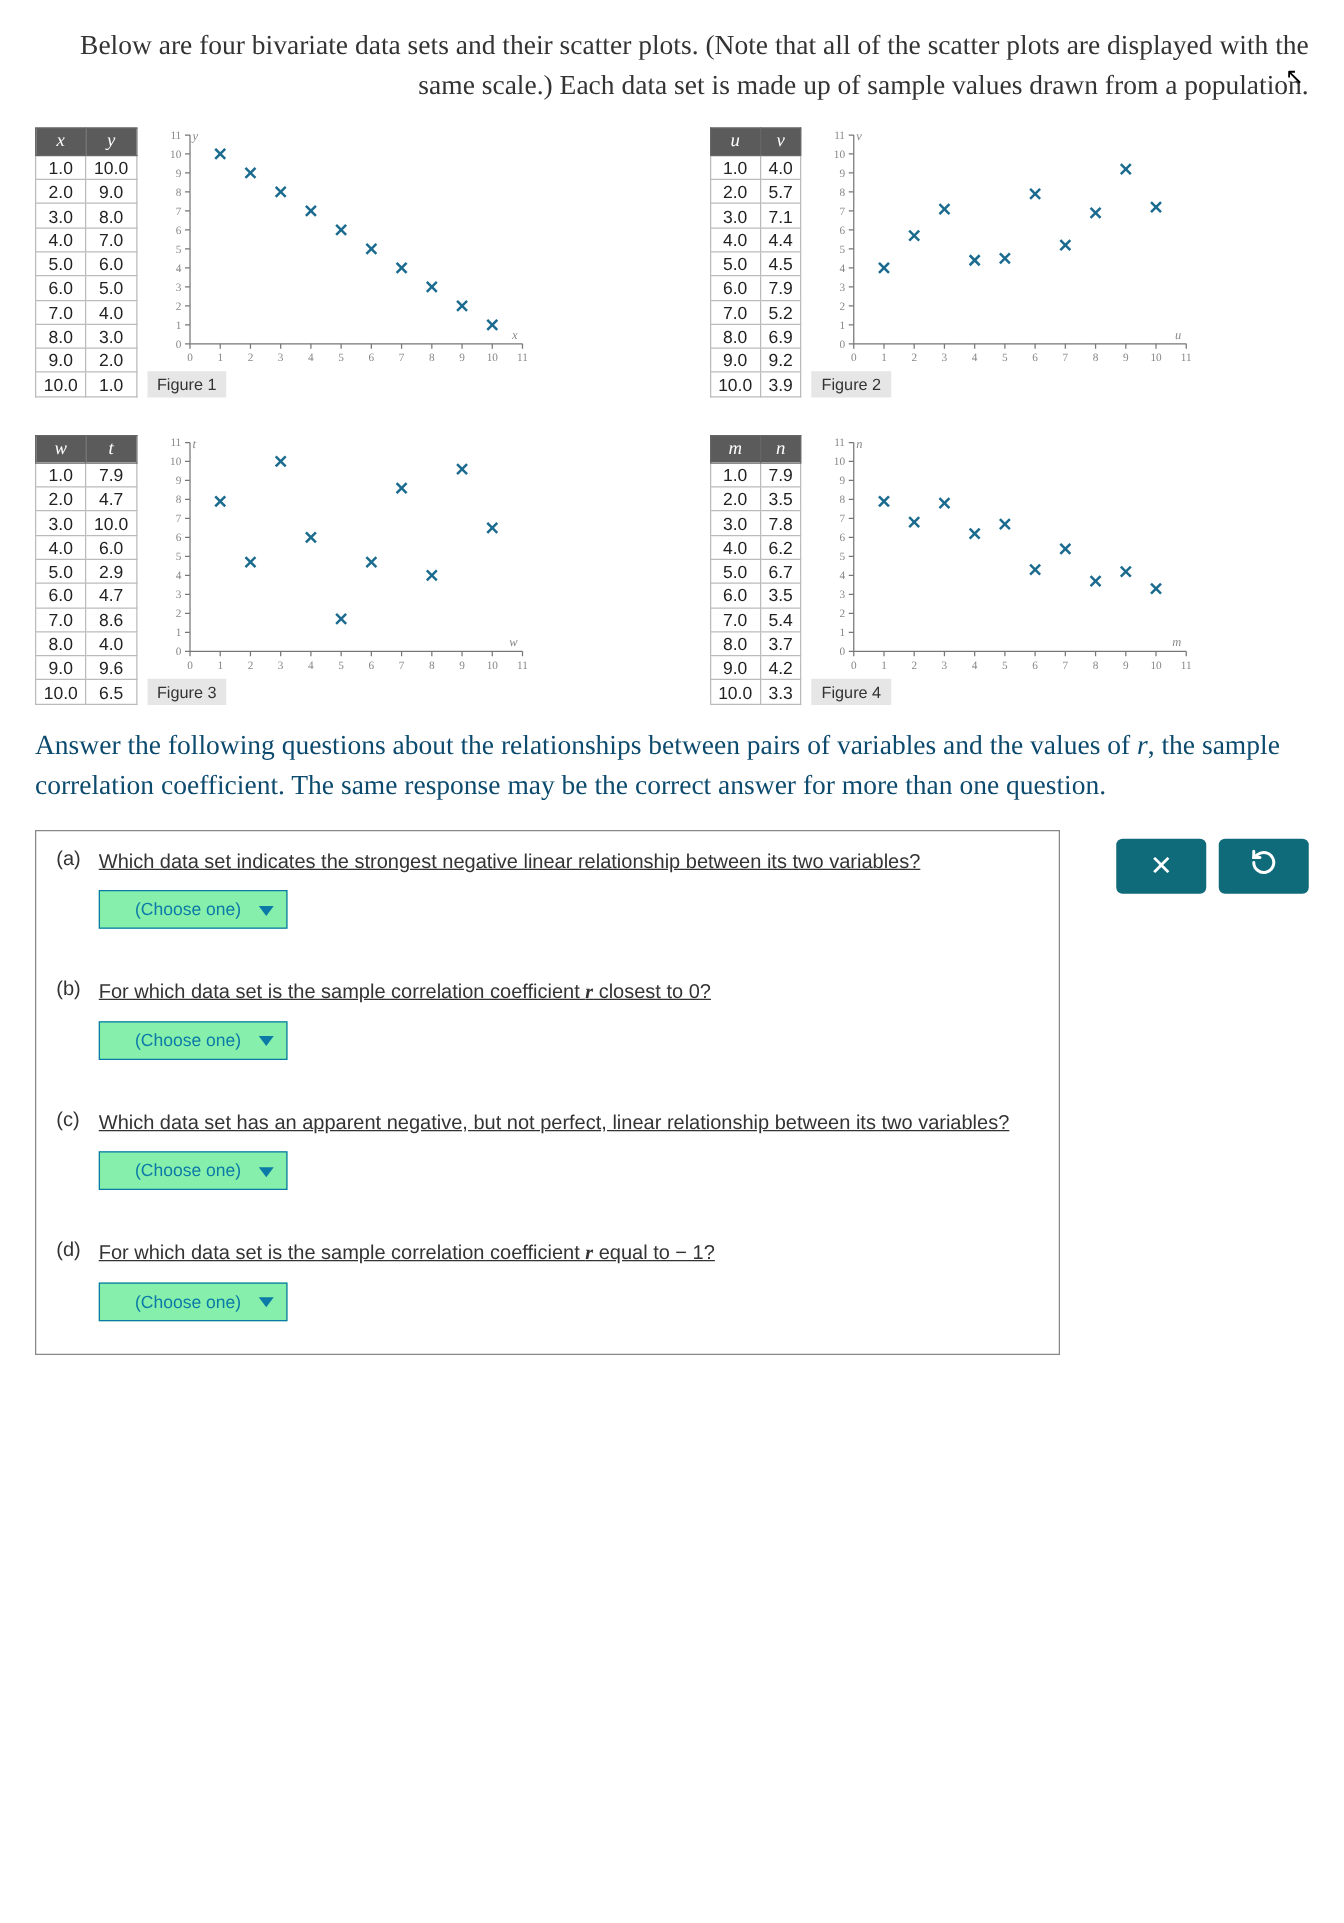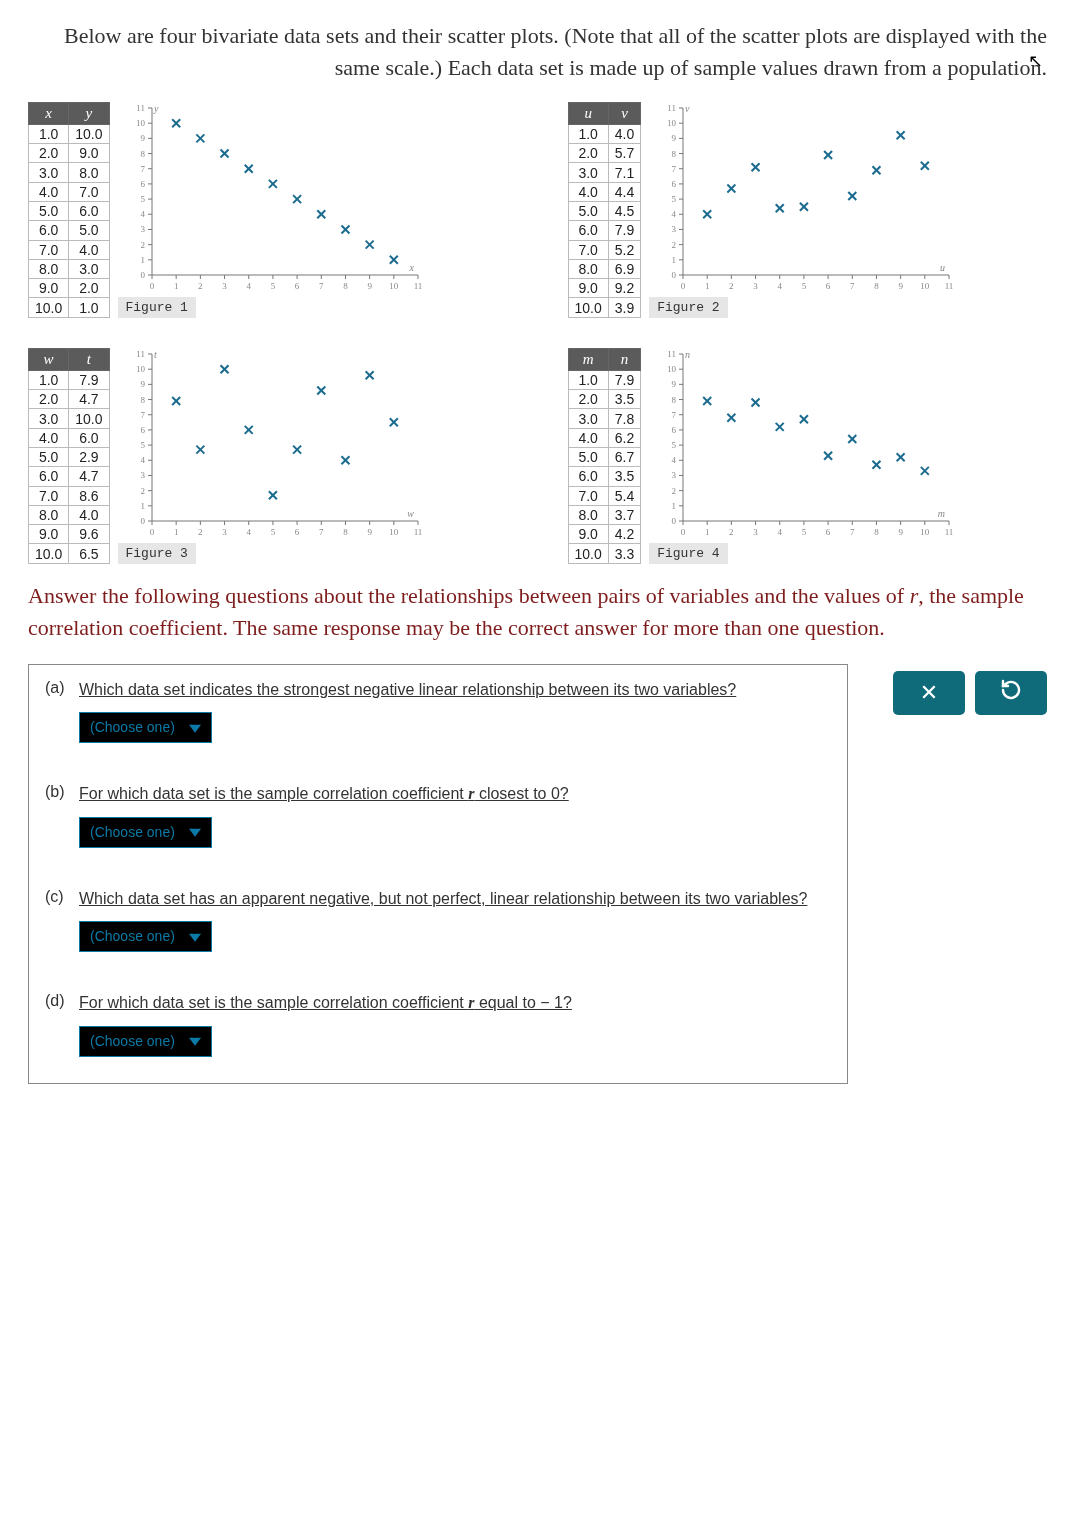--- a/index.html
+++ b/index.html
@@ -50,33 +50,33 @@
   }
   .chart-wrap {
     display: flex;
     flex-direction: column;
   }
   .figure-label {
     background: #e6e6e6;
     font-size: 13px;
     padding: 3px 8px;
     color: #333;
-    font-family: Liberation Mono, monospace;
+    font-family: Liberation Sans, sans-serif;
     width: fit-content;
   }
   .chart {
     position: relative;
     width: 310px;
     height: 195px;
   }
   .middle-text {
     font-size: 22px;
     line-height: 1.45;
     margin: 10px 0 20px 0;
-    color: #7f1d1d;
+    color: #0c4a6e;
   }
   .ital { font-style: italic; font-family: 'Times New Roman', serif; }
   .question-box {
     border: 1px solid #888;
     padding: 0;
     position: relative;
     width: 820px;
   }
   .question-row {
     display: flex;
@@ -95,22 +95,22 @@
     color: #333;
     font-family: Arial, sans-serif;
     line-height: 1.35;
     text-decoration: underline;
   }
   .q-body .ital { font-family: 'Times New Roman', serif; font-weight: bold; font-style: italic; }
   .choose {
     margin-top: 12px;
     border: 1px solid #0b7aa6;
     color: #0b7aa6;
-    background: #000000;
-    padding: 5px 36px 5px 10px;
+    background: #86efac;
+    padding: 5px 36px 5px 28px;
     font-size: 14px;
     position: relative;
     display: inline-block;
     cursor: pointer;
   }
   .choose::after {
     content: "";
     position: absolute;
     right: 10px;
     top: 50%;

